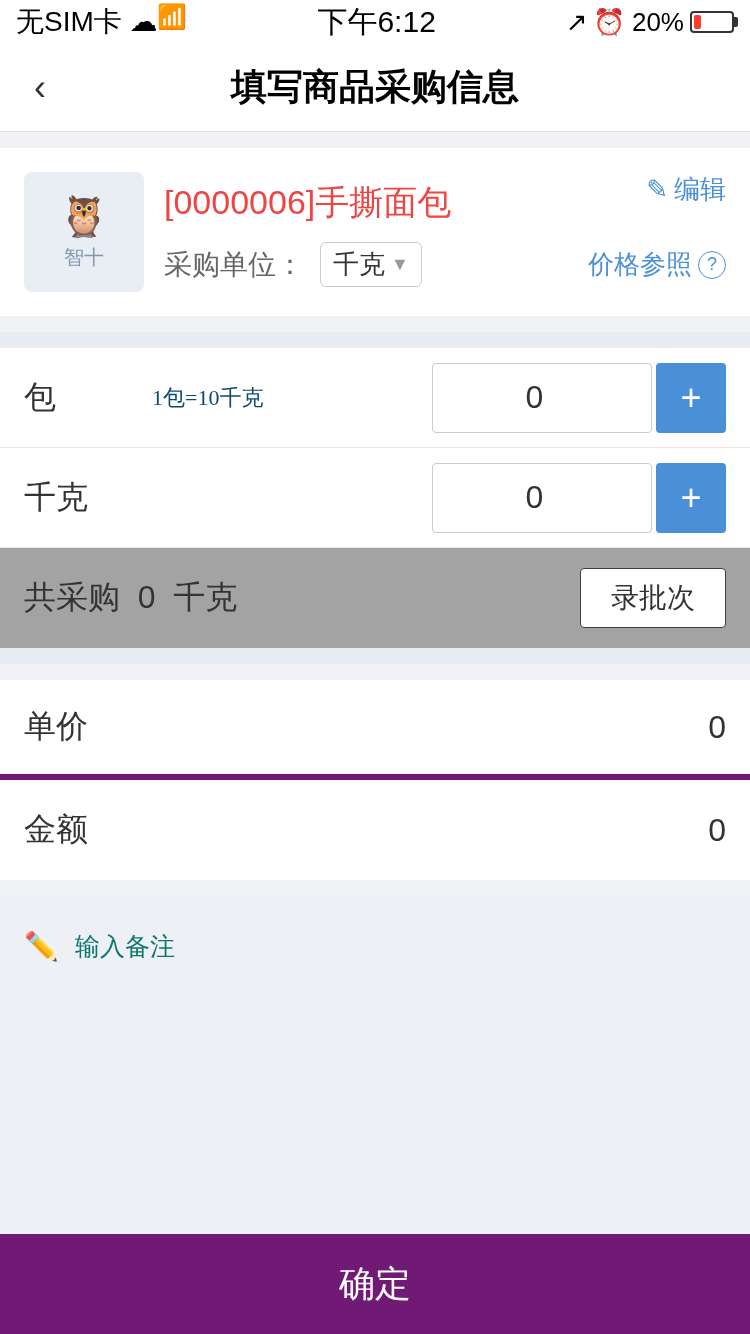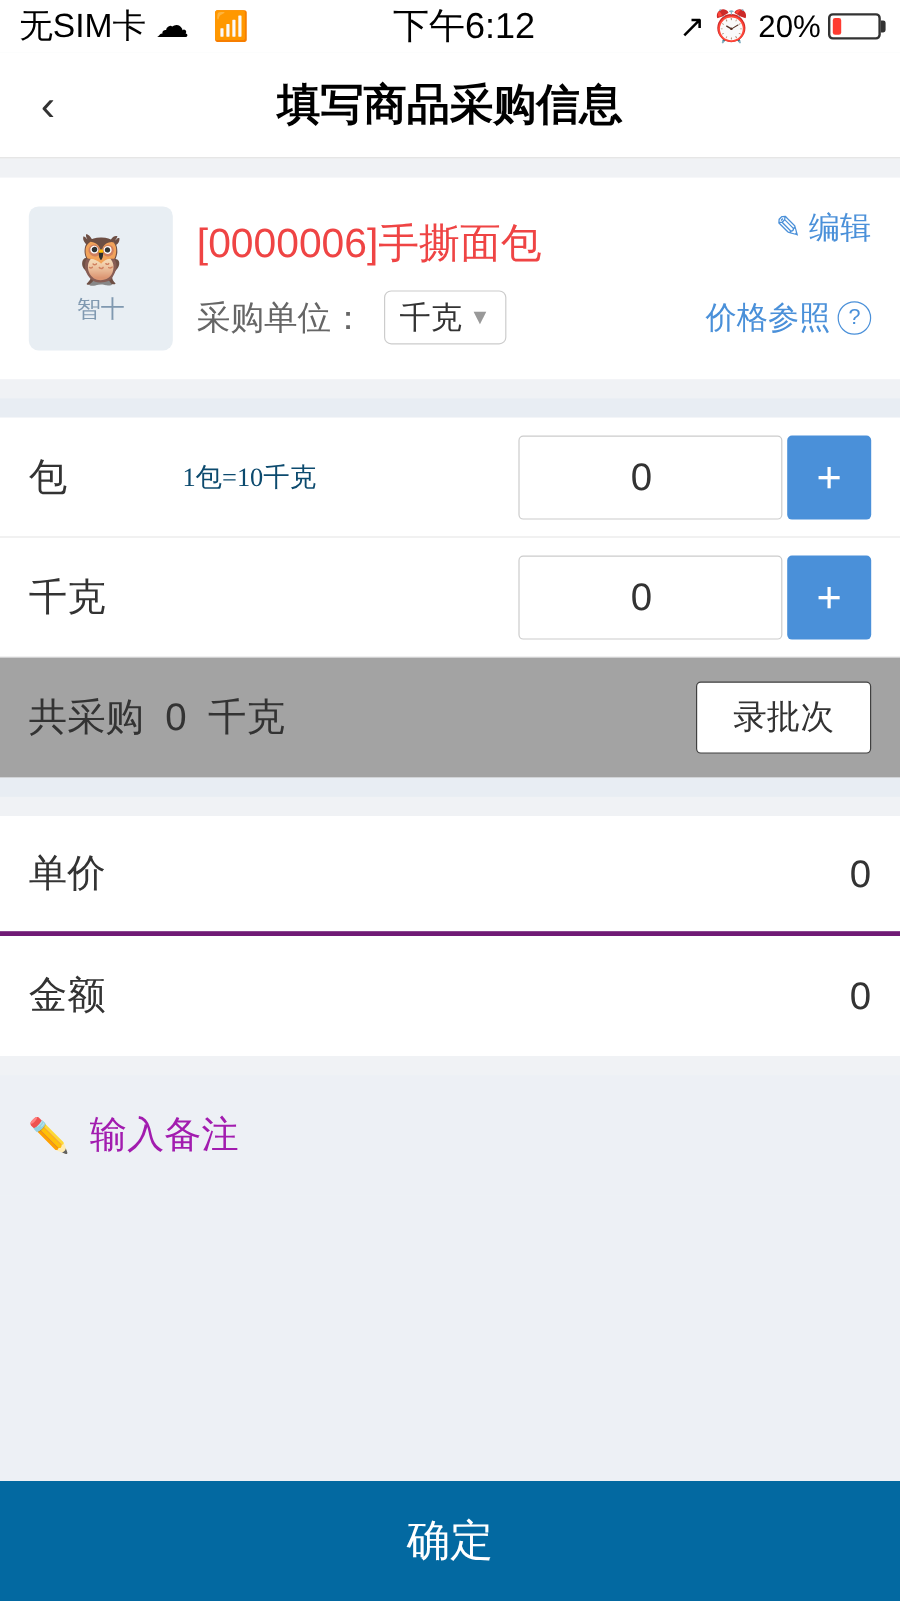--- a/index.html
+++ b/index.html
@@ -20,22 +20,21 @@
       background: #fff;
       display: flex;
       align-items: center;
       justify-content: space-between;
       padding: 0 16px;
       font-size: 28px;
       color: #000;
     }
     .status-left {
       display: flex;
-      align-items: center;
-      gap: 20px;
+      gap: 0;
       font-size: 28px;
     }
     .status-center {
       font-size: 30px;
       font-weight: 500;
     }
     .status-right {
       display: flex;
       align-items: center;
       gap: 6px;
@@ -289,21 +288,21 @@
     
     .price-section {
       background: #fff;
       margin-top: 16px;
     }
     .price-row {
       display: flex;
       align-items: center;
       padding: 0 24px;
       height: 100px;
-      border-bottom: 4px solid #701a75;
+      border-bottom: 6px solid #701a75;
     }
     .price-row:last-child {
       border-bottom: none;
     }
     .price-row-label {
       font-size: 32px;
       color: #333;
     }
     .price-row-value {
       margin-left: auto;
@@ -319,36 +318,36 @@
       align-items: center;
       gap: 16px;
       margin-top: 16px;
       min-height: 100px;
     }
     .pencil-icon {
       font-size: 28px;
       color: #999;
     }
     .notes-placeholder {
-      font-size: 31px;
-      color: #a21caf;
+      font-size: 25px;
+      color: #0f766e;
     }
 
     
     .bottom-spacer {
       flex: 1;
       background: #edf0f5;
       min-height: 200px;
     }
 
     
     .confirm-btn {
       width: 750px;
       height: 100px;
-      background: #0369a1;
+      background: #701a75;
       border: none;
       color: #fff;
       font-size: 36px;
       cursor: pointer;
       position: fixed;
       bottom: 0;
       left: 0;
     }
 
     

